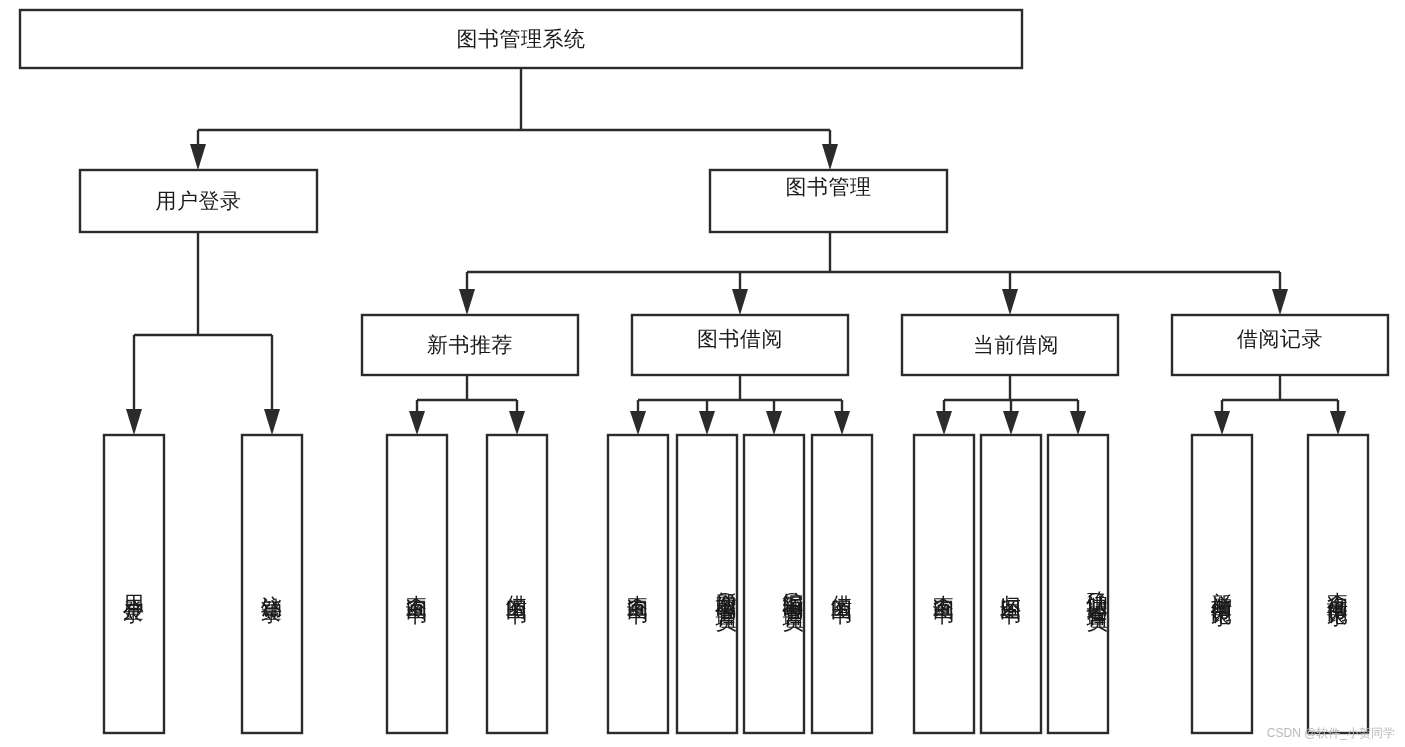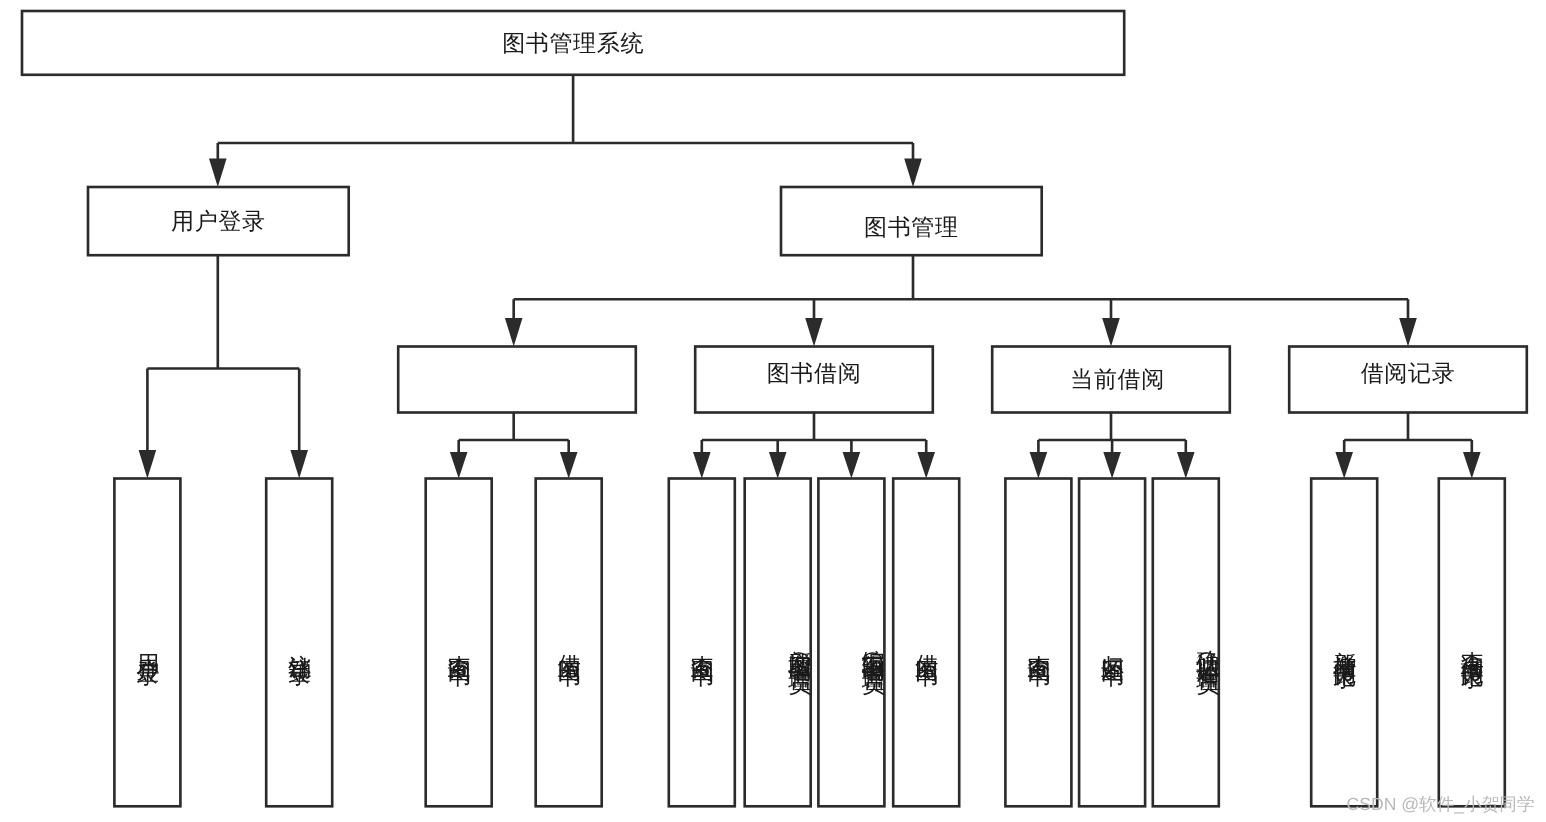--- a/index.html
+++ b/index.html
@@ -67,21 +67,21 @@
     text-orientation: upright;
     letter-spacing: 3px;
     line-height: 1;
     pointer-events: none;
   }
   .watermark {
     position: absolute;
     right: 10px;
     bottom: 5px;
     color: #b9b9b9;
-    font-size: 16px;
+    font-size: 12px;
     font-family: "Liberation Sans", "DejaVu Sans", sans-serif;
     white-space: nowrap;
   }
 </style>
 </head>
 <body>
 
 <div id="diagram-root">
 
   <svg class="diagram-canvas" viewBox="0 0 1405 747">
@@ -174,22 +174,23 @@
     <rect class="node-rect" x="1048" y="435" width="60" height="298"></rect>
 
     <rect class="node-rect" x="1192" y="435" width="60" height="298"></rect>
     <rect class="node-rect" x="1308" y="435" width="60" height="298"></rect>
 
   </svg>
 
   <div class="node-label-h" style="left:20px; top:10px; width:1002px; height:58px;">图书管理系统</div>
 
   <div class="node-label-h" style="left:80px; top:170px; width:237px; height:62px;">用户登录</div>
-  <div class="node-label-h" style="left:710px; top:176px; width:237px; height:62px;">图书管理</div>
-
+  <div class="node-label-h" style="left:710px; top:156px; width:237px; height:62px;">图书管理</div>
+
+  <div class="node-label-h" style="left:362px; top:315px; width:216px; height:60px;">新书推荐</div>
   <div class="node-label-h" style="left:632px; top:315px; width:216px; height:48px;">图书借阅</div>
   <div class="node-label-h" style="left:902px; top:315px; width:228px; height:60px;">当前借阅</div>
   <div class="node-label-h" style="left:1172px; top:315px; width:216px; height:48px;">借阅记录</div>
 
   <div class="node-label-v" style="left:104px; top:435px; width:60px; height:298px;">用户登录</div>
   <div class="node-label-v" style="left:242px; top:435px; width:60px; height:298px;">注销登录</div>
 
   <div class="node-label-v" style="left:387px; top:435px; width:60px; height:298px;">查询图书</div>
   <div class="node-label-v" style="left:487px; top:435px; width:60px; height:298px;">借阅图书</div>
 

